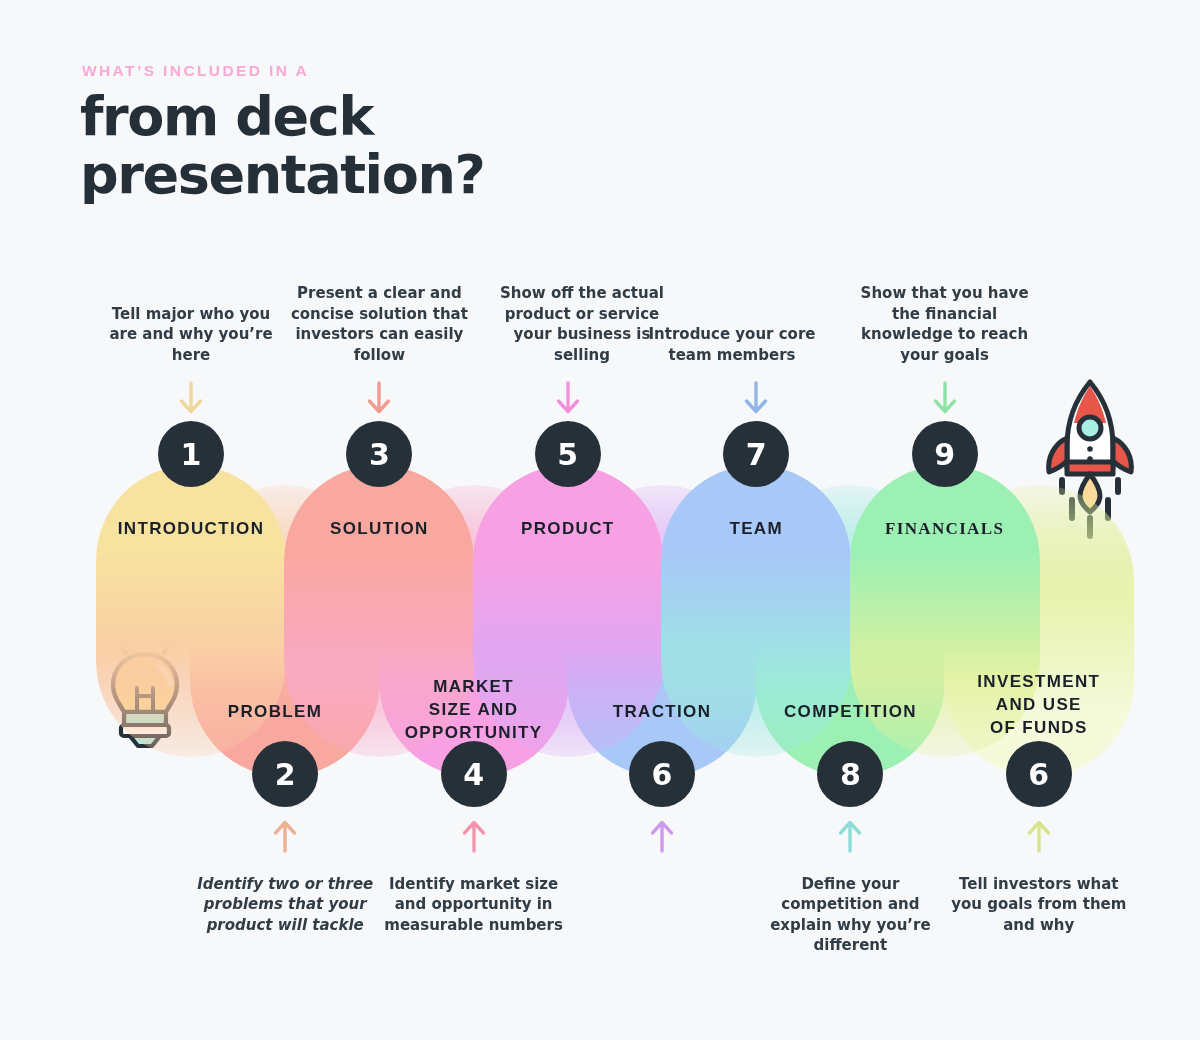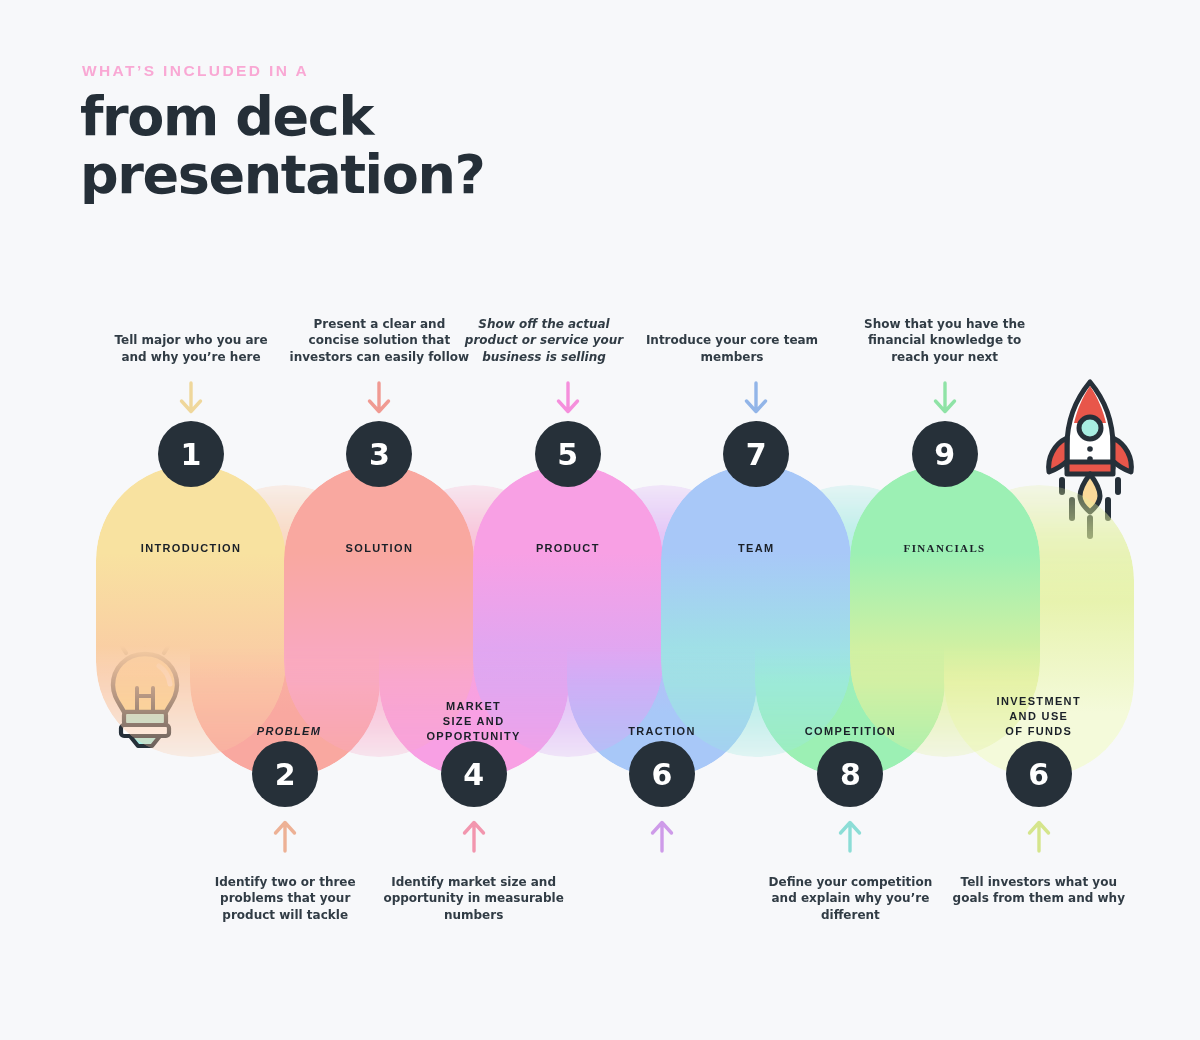--- a/index.html
+++ b/index.html
@@ -32,46 +32,45 @@
   .capsule {
     position: absolute;
     width: 190px;
     border-radius: 95px;
   }
 
   .caplabel {
     position: absolute;
     width: 190px;
     text-align: center;
-    font-size: 11px;
+    font-size: 17px;
     font-weight: 700;
     letter-spacing: 1.35px;
     line-height: 1.35;
     color: #1A2028;
     text-transform: uppercase;
     font-family: "Liberation Sans", sans-serif;
-    margin-top: 23px;
   }
 
   .numcircle {
     position: absolute;
     width: 66px; height: 66px;
     border-radius: 50%;
     background: #263039;
     color: #ffffff;
     display: flex; align-items: center; justify-content: center;
     font-size: 30px; font-weight: 700;
     font-family: "DejaVu Sans", sans-serif;
     letter-spacing: 0px;
   }
 
   .desc {
     position: absolute;
     text-align: center;
-    font-size: 12px;
+    font-size: 15px;
     font-weight: 700;
     line-height: 1.36;
     color: #313C45;
     font-family: "DejaVu Sans", sans-serif;
   }
   .desc.top { display: flex; flex-direction: column; justify-content: flex-end; }
 
   .arrow { position: absolute; }
 
   .icon-wrap { position: absolute; }
@@ -90,26 +89,26 @@
 
   <div id="stage">
       <div class="capsule" style="left: 96px; top: 465px; height: 292px; border-radius: 95px; background: linear-gradient(rgb(248, 226, 160) 0%, rgb(248, 226, 160) 30%, rgb(250, 200, 165) 74%, rgb(250, 200, 165) 100%); mask-image: linear-gradient(rgb(0, 0, 0) 0%, rgb(0, 0, 0) 62%, rgba(0, 0, 0, 0.55) 86%, rgba(0, 0, 0, 0.25) 100%); z-index: 2;"></div>
       <div class="caplabel" style="left: 96px; z-index: 5; top: 518px;">INTRODUCTION</div>
       <div class="numcircle" style="left: 158px; top: 421px; z-index: 6;">1</div>
       <div class="arrow" style="left: 178px; top: 377px; z-index: 4;"><svg width="26" height="40" viewBox="0 0 26 40">
           <path d="M13 6 L13 34 M3.5 24 L13 34.5 L22.5 24" fill="none" stroke="#EFD79B" stroke-width="3.4" stroke-linecap="round" stroke-linejoin="round"></path>
         </svg></div>
       <div class="desc top" style="width: 182px; left: 100px; top: 240px; height: 125px; z-index: 7;">Tell major who you are and why you’re here</div>
       <div class="capsule" style="left: 190.2px; top: 485px; height: 292px; border-radius: 95px; background: linear-gradient(rgb(250, 200, 165) 0%, rgb(250, 200, 165) 24%, rgb(249, 168, 160) 78%, rgb(249, 168, 160) 100%); mask-image: linear-gradient(rgba(0, 0, 0, 0.22) 0%, rgba(0, 0, 0, 0.6) 16%, rgb(0, 0, 0) 40%, rgb(0, 0, 0) 100%); z-index: 1;"></div>
-      <div class="caplabel" style="left: 194px; z-index: 5; top: 701px; font-style: italic;">PROBLEM</div>
+      <div class="caplabel" style="left: 180px; z-index: 5; top: 701px;">PROBLEM</div>
       <div class="numcircle" style="left: 252.2px; top: 741px; z-index: 6;">2</div>
       <div class="arrow" style="left: 272.2px; top: 817px; z-index: 4;"><svg width="26" height="40" viewBox="0 0 26 40">
           <path d="M13 34 L13 6 M3.5 16 L13 5.5 L22.5 16" fill="none" stroke="#EDB195" stroke-width="3.4" stroke-linecap="round" stroke-linejoin="round"></path>
         </svg></div>
-      <div class="desc bottom" style="width: 182px; left: 194.2px; top: 874px; z-index: 7;">Identify two or three problems that your product will tackle</div>
+      <div class="desc bottom" style="width: 182px; left: 194.2px; top: 874px; z-index: 7; font-style: italic;">Identify two or three problems that your product will tackle</div>
       <div class="capsule" style="left: 284.4px; top: 465px; height: 292px; border-radius: 95px; background: linear-gradient(rgb(249, 168, 160) 0%, rgb(249, 168, 160) 30%, rgb(249, 168, 200) 74%, rgb(249, 168, 200) 100%); mask-image: linear-gradient(rgb(0, 0, 0) 0%, rgb(0, 0, 0) 62%, rgba(0, 0, 0, 0.55) 86%, rgba(0, 0, 0, 0.25) 100%); z-index: 2;"></div>
       <div class="caplabel" style="left: 284.4px; z-index: 5; top: 518px;">SOLUTION</div>
       <div class="numcircle" style="left: 346.4px; top: 421px; z-index: 6;">3</div>
       <div class="arrow" style="left: 366.4px; top: 377px; z-index: 4;"><svg width="26" height="40" viewBox="0 0 26 40">
           <path d="M13 6 L13 34 M3.5 24 L13 34.5 L22.5 24" fill="none" stroke="#F09A92" stroke-width="3.4" stroke-linecap="round" stroke-linejoin="round"></path>
         </svg></div>
       <div class="desc top" style="width: 182px; left: 288.4px; top: 240px; height: 125px; z-index: 7;">Present a clear and concise solution that investors can easily follow</div>
       <div class="capsule" style="left: 378.6px; top: 485px; height: 292px; border-radius: 95px; background: linear-gradient(rgb(249, 168, 200) 0%, rgb(249, 168, 200) 24%, rgb(248, 160, 228) 78%, rgb(248, 160, 228) 100%); mask-image: linear-gradient(rgba(0, 0, 0, 0.22) 0%, rgba(0, 0, 0, 0.6) 16%, rgb(0, 0, 0) 40%, rgb(0, 0, 0) 100%); z-index: 1;"></div>
       <div class="caplabel" style="left: 378.6px; z-index: 5; top: 676px; white-space: pre;">MARKET
 SIZE AND
@@ -118,21 +117,21 @@
       <div class="arrow" style="left: 460.6px; top: 817px; z-index: 4;"><svg width="26" height="40" viewBox="0 0 26 40">
           <path d="M13 34 L13 6 M3.5 16 L13 5.5 L22.5 16" fill="none" stroke="#F296AE" stroke-width="3.4" stroke-linecap="round" stroke-linejoin="round"></path>
         </svg></div>
       <div class="desc bottom" style="width: 182px; left: 382.6px; top: 874px; z-index: 7;">Identify market size and opportunity in measurable numbers</div>
       <div class="capsule" style="left: 472.8px; top: 465px; height: 292px; border-radius: 95px; background: linear-gradient(rgb(248, 160, 228) 0%, rgb(248, 160, 228) 30%, rgb(217, 168, 245) 74%, rgb(217, 168, 245) 100%); mask-image: linear-gradient(rgb(0, 0, 0) 0%, rgb(0, 0, 0) 62%, rgba(0, 0, 0, 0.55) 86%, rgba(0, 0, 0, 0.25) 100%); z-index: 2;"></div>
       <div class="caplabel" style="left: 472.8px; z-index: 5; top: 518px;">PRODUCT</div>
       <div class="numcircle" style="left: 534.8px; top: 421px; z-index: 6;">5</div>
       <div class="arrow" style="left: 554.8px; top: 377px; z-index: 4;"><svg width="26" height="40" viewBox="0 0 26 40">
           <path d="M13 6 L13 34 M3.5 24 L13 34.5 L22.5 24" fill="none" stroke="#F58FDC" stroke-width="3.4" stroke-linecap="round" stroke-linejoin="round"></path>
         </svg></div>
-      <div class="desc top" style="width: 182px; left: 453px; top: 240px; height: 125px; z-index: 7; font-style: italic;">Show off the actual product or service your business is selling</div>
+      <div class="desc top" style="width: 182px; left: 491px; top: 240px; height: 125px; z-index: 7;">Show off the actual product or service your business is selling</div>
       <div class="capsule" style="left: 567px; top: 485px; height: 292px; border-radius: 95px; background: linear-gradient(rgb(217, 168, 245) 0%, rgb(217, 168, 245) 24%, rgb(168, 200, 248) 78%, rgb(168, 200, 248) 100%); mask-image: linear-gradient(rgba(0, 0, 0, 0.22) 0%, rgba(0, 0, 0, 0.6) 16%, rgb(0, 0, 0) 40%, rgb(0, 0, 0) 100%); z-index: 1;"></div>
       <div class="caplabel" style="left: 567px; z-index: 5; top: 701px;">TRACTION</div>
       <div class="numcircle" style="left: 629px; top: 741px; z-index: 6;">6</div>
       <div class="arrow" style="left: 649px; top: 817px; z-index: 4;"><svg width="26" height="40" viewBox="0 0 26 40">
           <path d="M13 34 L13 6 M3.5 16 L13 5.5 L22.5 16" fill="none" stroke="#CE9BE9" stroke-width="3.4" stroke-linecap="round" stroke-linejoin="round"></path>
         </svg></div>
       <div class="capsule" style="left: 661.2px; top: 465px; height: 292px; border-radius: 95px; background: linear-gradient(rgb(168, 200, 248) 0%, rgb(168, 200, 248) 30%, rgb(156, 232, 224) 74%, rgb(156, 232, 224) 100%); mask-image: linear-gradient(rgb(0, 0, 0) 0%, rgb(0, 0, 0) 62%, rgba(0, 0, 0, 0.55) 86%, rgba(0, 0, 0, 0.25) 100%); z-index: 2;"></div>
       <div class="caplabel" style="left: 661.2px; z-index: 5; top: 518px;">TEAM</div>
       <div class="numcircle" style="left: 723.2px; top: 421px; z-index: 6;">7</div>
       <div class="arrow" style="left: 743.2px; top: 377px; z-index: 4;"><svg width="26" height="40" viewBox="0 0 26 40">
@@ -145,21 +144,21 @@
       <div class="arrow" style="left: 837.4px; top: 817px; z-index: 4;"><svg width="26" height="40" viewBox="0 0 26 40">
           <path d="M13 34 L13 6 M3.5 16 L13 5.5 L22.5 16" fill="none" stroke="#8CDDD6" stroke-width="3.4" stroke-linecap="round" stroke-linejoin="round"></path>
         </svg></div>
       <div class="desc bottom" style="width: 182px; left: 759.4px; top: 874px; z-index: 7;">Define your competition and explain why you’re different</div>
       <div class="capsule" style="left: 849.6px; top: 465px; height: 292px; border-radius: 95px; background: linear-gradient(rgb(156, 240, 180) 0%, rgb(156, 240, 180) 30%, rgb(226, 240, 156) 74%, rgb(226, 240, 156) 100%); mask-image: linear-gradient(rgb(0, 0, 0) 0%, rgb(0, 0, 0) 62%, rgba(0, 0, 0, 0.55) 86%, rgba(0, 0, 0, 0.25) 100%); z-index: 2;"></div>
       <div class="caplabel" style="left: 849.6px; z-index: 5; top: 518px; font-family: Liberation Serif, serif;">FINANCIALS</div>
       <div class="numcircle" style="left: 911.6px; top: 421px; z-index: 6;">9</div>
       <div class="arrow" style="left: 931.6px; top: 377px; z-index: 4;"><svg width="26" height="40" viewBox="0 0 26 40">
           <path d="M13 6 L13 34 M3.5 24 L13 34.5 L22.5 24" fill="none" stroke="#8FE3A6" stroke-width="3.4" stroke-linecap="round" stroke-linejoin="round"></path>
         </svg></div>
-      <div class="desc top" style="width: 182px; left: 853.6px; top: 240px; height: 125px; z-index: 7;">Show that you have the financial knowledge to reach your next</div>
+      <div class="desc top" style="width: 182px; left: 853.6px; top: 240px; height: 125px; z-index: 7;">Show that you have the financial knowledge to reach your goals</div>
       <div class="capsule" style="left: 943.8px; top: 485px; height: 292px; border-radius: 95px; background: linear-gradient(rgb(226, 240, 156) 0%, rgb(226, 240, 156) 24%, rgb(244, 250, 218) 78%, rgb(244, 250, 218) 100%); mask-image: linear-gradient(rgba(0, 0, 0, 0.22) 0%, rgba(0, 0, 0, 0.6) 16%, rgb(0, 0, 0) 40%, rgb(0, 0, 0) 100%); z-index: 1;"></div>
       <div class="caplabel" style="left: 943.8px; z-index: 5; top: 671px; white-space: pre;">INVESTMENT
 AND USE
 OF FUNDS</div>
       <div class="numcircle" style="left: 1005.8px; top: 741px; z-index: 6;">6</div>
       <div class="arrow" style="left: 1025.8px; top: 817px; z-index: 4;"><svg width="26" height="40" viewBox="0 0 26 40">
           <path d="M13 34 L13 6 M3.5 16 L13 5.5 L22.5 16" fill="none" stroke="#D5E58C" stroke-width="3.4" stroke-linecap="round" stroke-linejoin="round"></path>
         </svg></div>
       <div class="desc bottom" style="width: 182px; left: 947.8px; top: 874px; z-index: 7;">Tell investors what you goals from them and why</div>
     </div>

